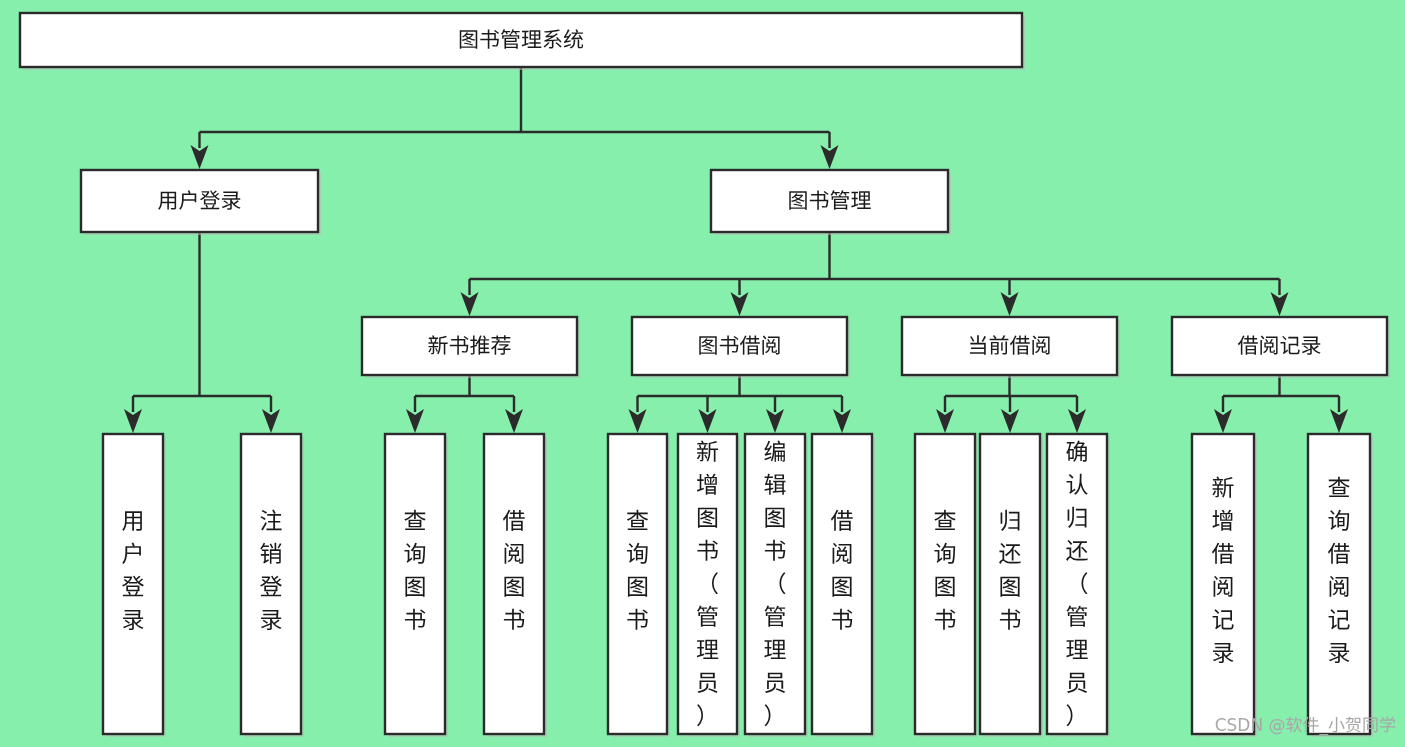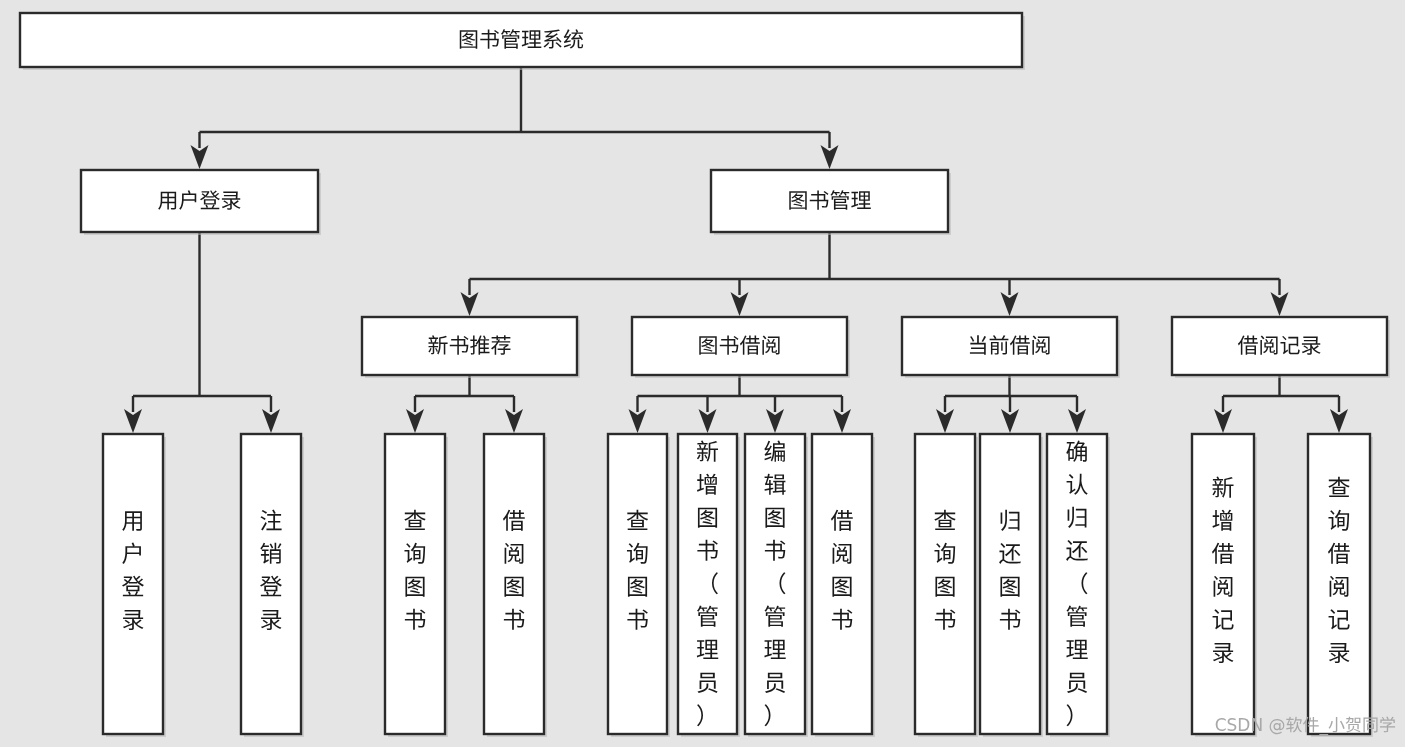--- a/index.html
+++ b/index.html
@@ -8,21 +8,21 @@
     padding: 0;
     background: #ffffff;
   }
   body {
     font-family: "DejaVu Sans", "Liberation Sans", sans-serif;
   }
   #diagram-root {
     position: relative;
     width: 1405px;
     height: 747px;
-    background: #e5e5e5;
+    background: #86efac;
     overflow: hidden;
   }
   svg.diagram-canvas {
     position: absolute;
     left: 0;
     top: 0;
     width: 1405px;
     height: 747px;
     display: block;
   }

